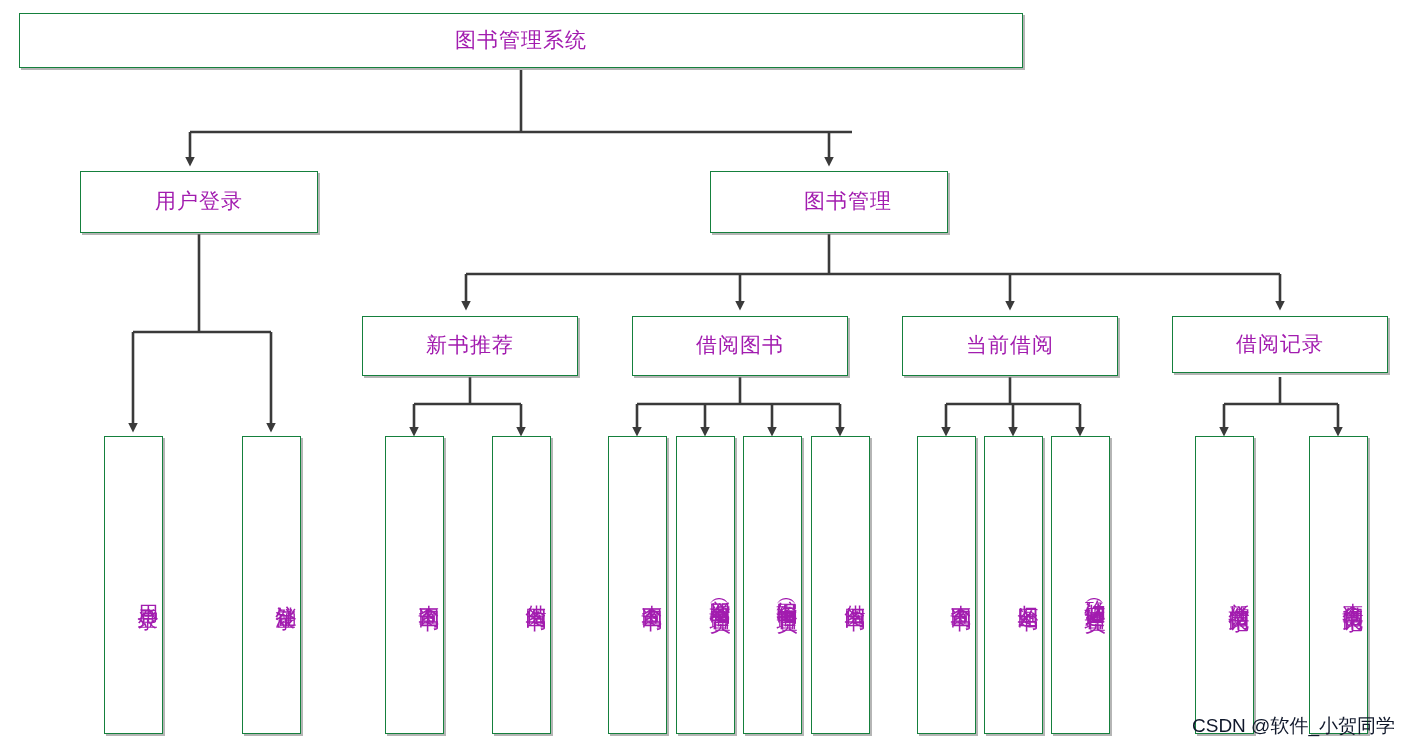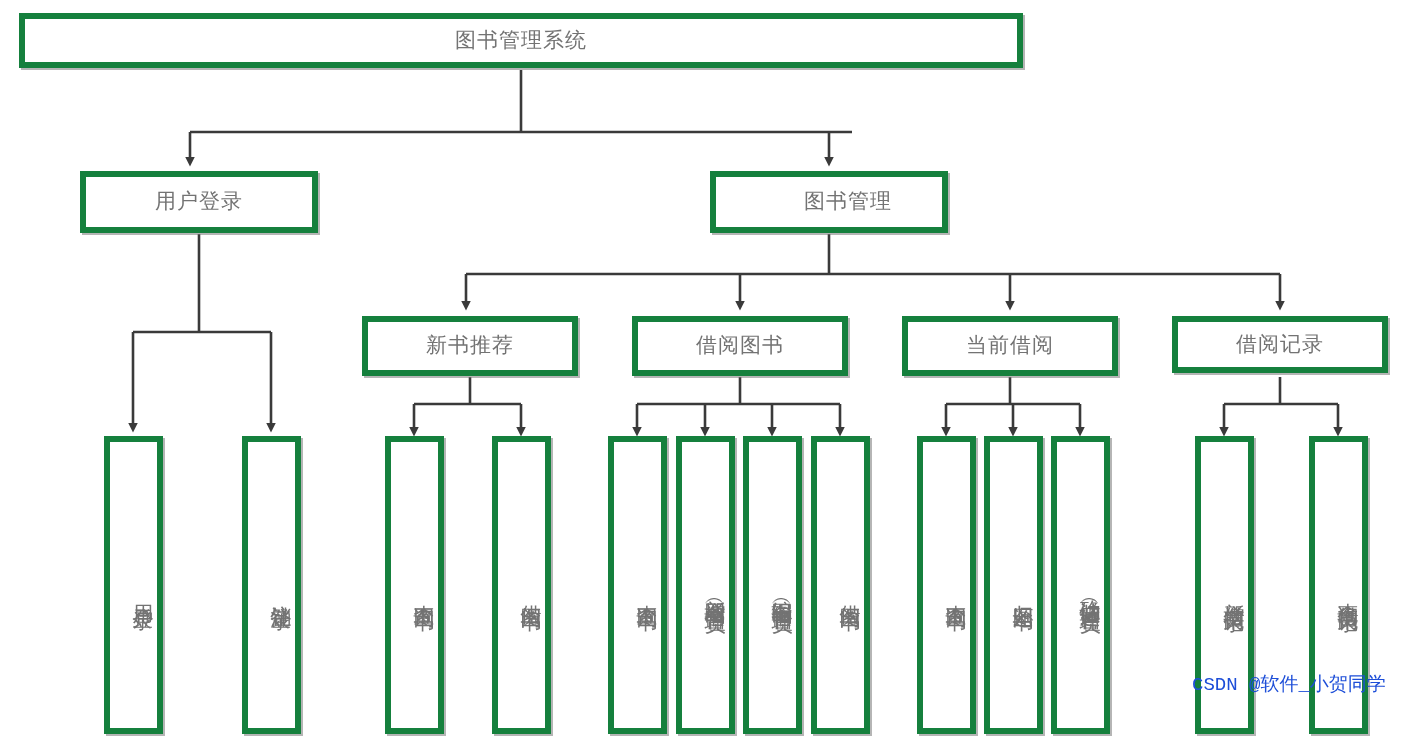--- a/index.html
+++ b/index.html
@@ -19,48 +19,48 @@
     position: absolute;
     left: 0;
     top: 0;
     width: 1405px;
     height: 747px;
   }
   .node {
     position: absolute;
     box-sizing: border-box;
     background: #ffffff;
-    border: 6px solid #15803d;
+    border: 1px solid #15803d;
     box-shadow: 2px 2px 0 rgba(120,120,120,0.55);
     display: flex;
     align-items: center;
     justify-content: center;
-    color: #737373;
+    color: #a21caf;
   }
   .node.horiz {
     font-size: 21px;
     letter-spacing: 1px;
     line-height: 1.2;
   }
   .node.vert {
     writing-mode: vertical-rl;
     text-orientation: upright;
     font-size: 21px;
     letter-spacing: 2px;
     padding-top: 14px;
     align-items: flex-start;
     justify-content: center;
   }
   .watermark {
     position: absolute;
     left: 1192px;
-    top: 671px;
+    top: 713px;
     font-size: 19px;
-    color: #1d4ed8;
-    font-family: Liberation Mono, monospace;
+    color: #0f172a;
+    font-family: Liberation Sans, sans-serif;
     white-space: nowrap;
     letter-spacing: 0px;
   }
 </style>
 </head>
 <body>
 
 <div id="canvas">
 
   <svg id="edges" viewBox="0 0 1405 747">

